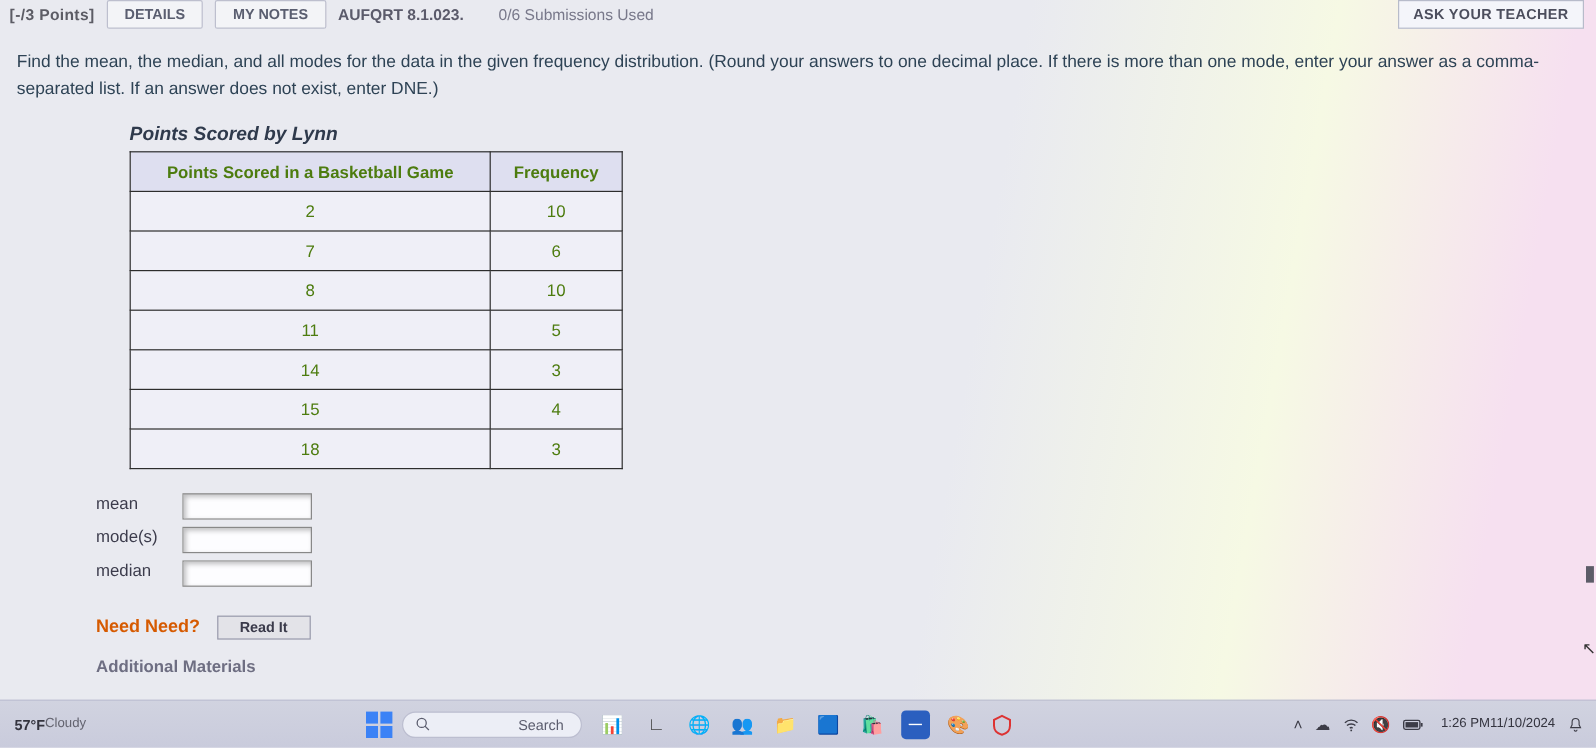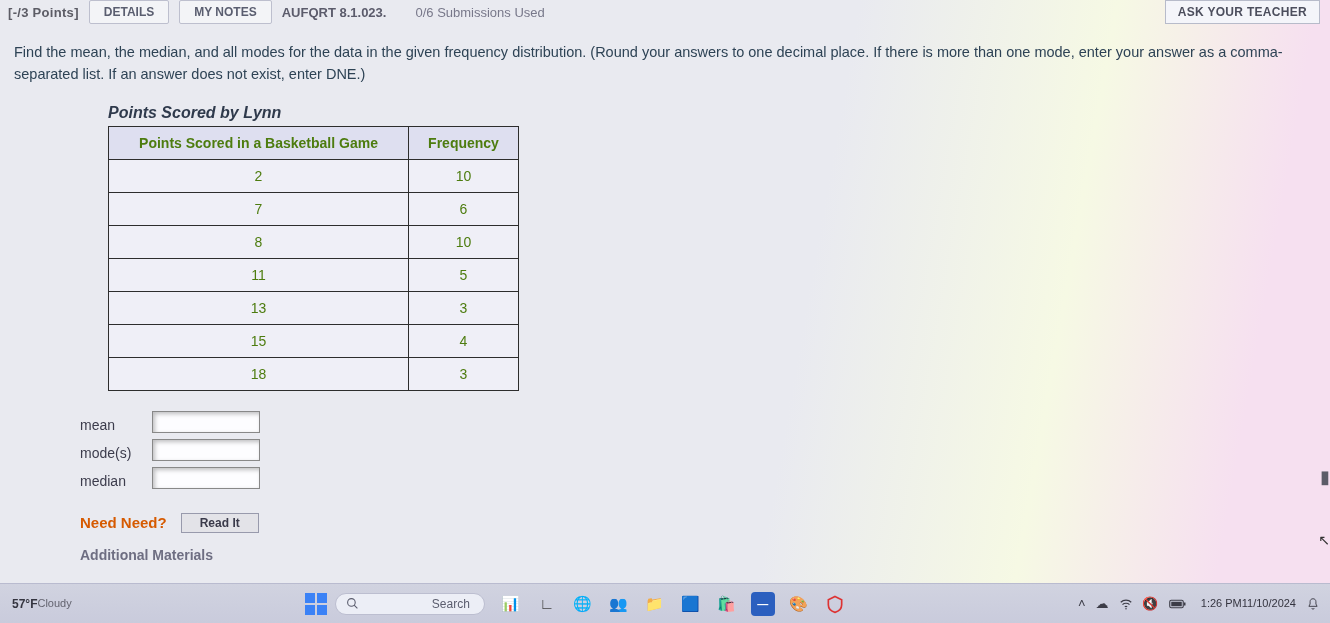--- a/index.html
+++ b/index.html
@@ -78,21 +78,21 @@
     font-weight: 700;
   }
   table.freq th:first-child { width: 300px; }
   table.freq th:last-child { width: 110px; }
 
   .answers {
     margin: 20px 0 0 80px;
     font-size: 14px;
     color: #3c3c4c;
   }
-  .answers .row { display: flex; align-items: flex-end; margin-bottom: 6px; }
+  .answers .row { display: flex; align-items: flex-start; margin-bottom: 6px; }
   .answers .label { width: 72px; }
   .ans-input {
     width: 108px;
     height: 22px;
     border: 1px solid #888;
     background: #fdfdff;
     box-shadow: inset 2px 2px 4px rgba(0,0,0,0.25);
   }
 
   .need-help {
@@ -194,21 +194,21 @@
         </tr>
       <tr>
           <td>8</td>
           <td>10</td>
         </tr>
       <tr>
           <td>11</td>
           <td>5</td>
         </tr>
       <tr>
-          <td>13</td>
+          <td>14</td>
           <td>3</td>
         </tr>
       <tr>
           <td>15</td>
           <td>4</td>
         </tr>
       <tr>
           <td>18</td>
           <td>3</td>
         </tr>

